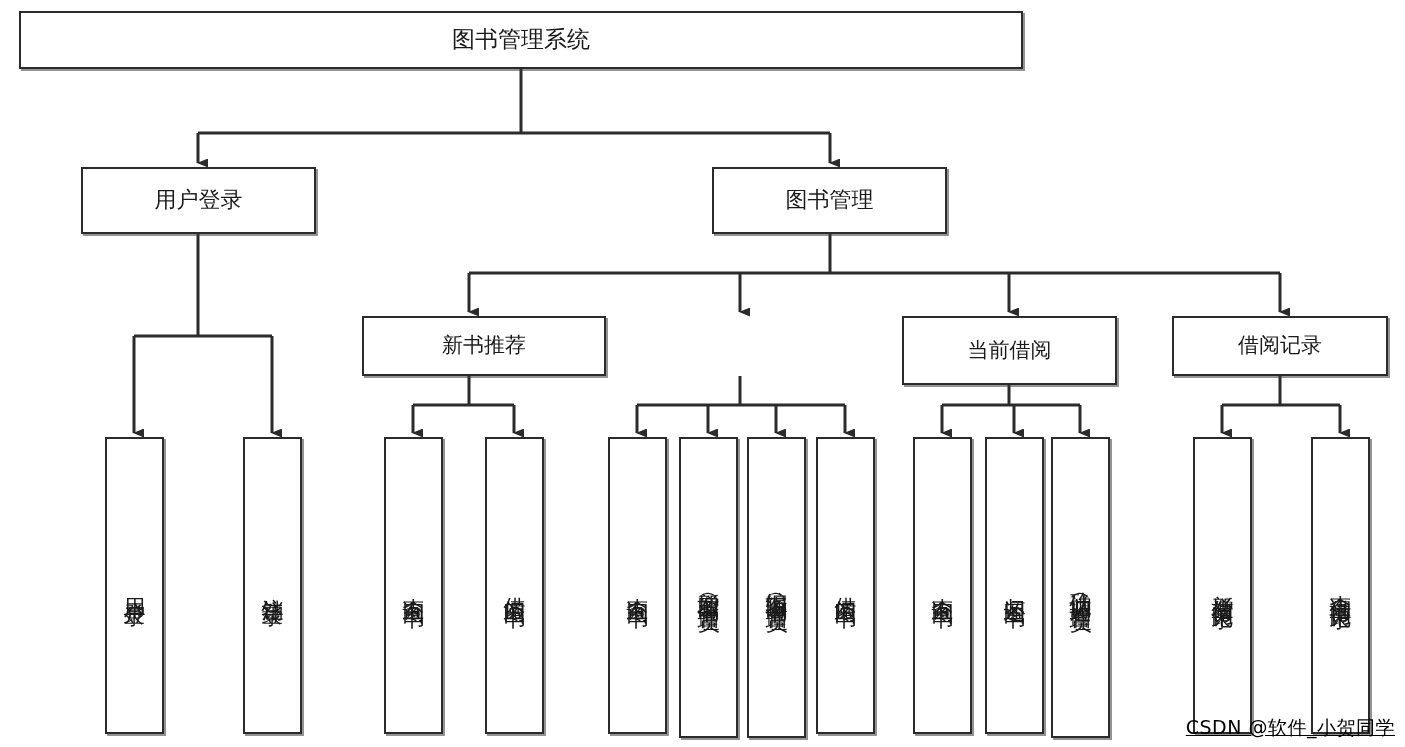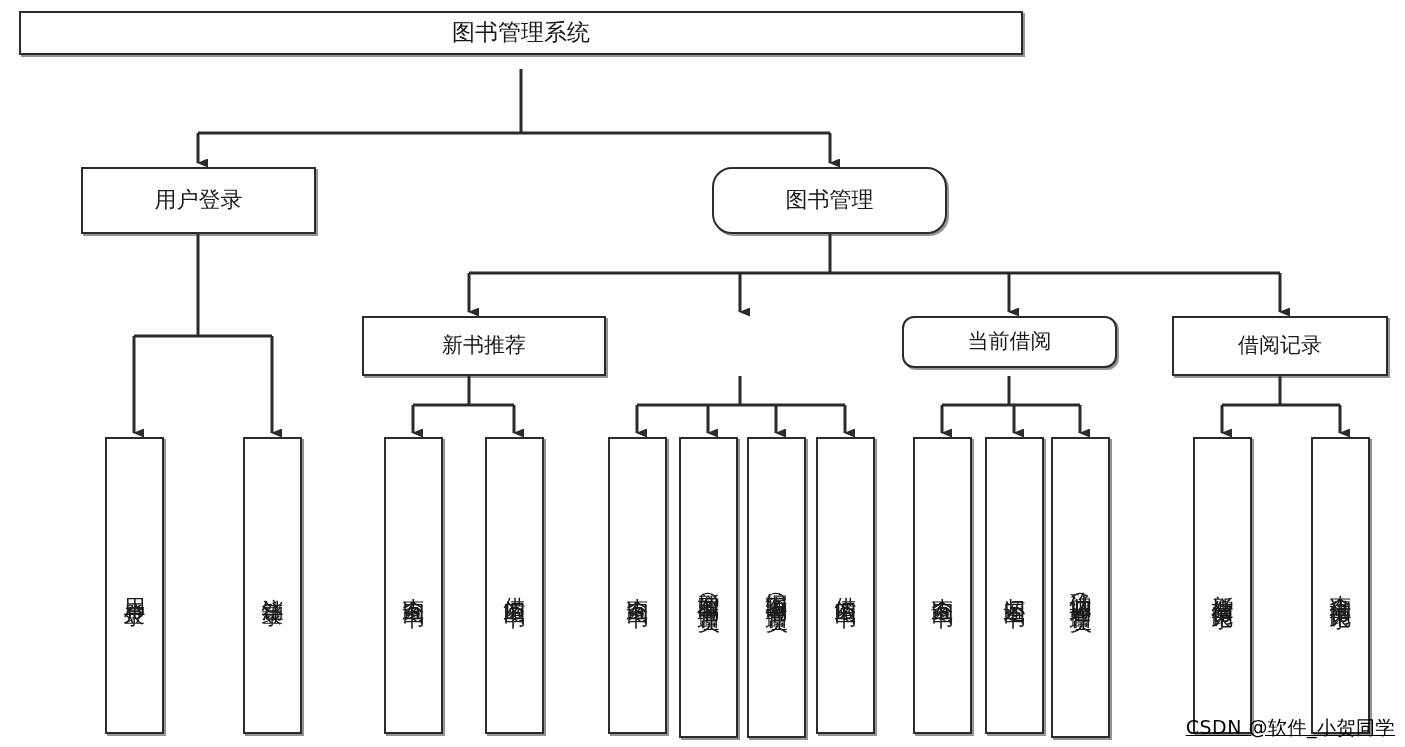--- a/index.html
+++ b/index.html
@@ -119,35 +119,35 @@
       <path d="M1014,405 L1014,433" marker-end="url(#arrowhead)"></path>
       <path d="M1080,405 L1080,433" marker-end="url(#arrowhead)"></path>
 
       <path d="M1280,376 L1280,405"></path>
       <path d="M1222,405 L1340,405"></path>
       <path d="M1222,405 L1222,433" marker-end="url(#arrowhead)"></path>
       <path d="M1340,405 L1340,433" marker-end="url(#arrowhead)"></path>
     </g>
   </svg>
 
-  <div class="node root" style="left:19px; top:11px; width:1004px; height:44px;justify-content:center;">
+  <div class="node root" style="left:19px; top:11px; width:1004px; height:58px;justify-content:center;">
     <span class="label">图书管理系统</span>
   </div>
 
   <div class="node level2" style="left:81px; top:167px; width:235px; height:67px;">
     <span class="label">用户登录</span>
   </div>
-  <div class="node level2" style="left:712px; top:167px; width:235px; height:67px;border-radius:20px;">
+  <div class="node level2" style="left:712px; top:167px; width:235px; height:67px;">
     <span class="label">图书管理</span>
   </div>
 
   <div class="node level3" style="left:362px; top:316px; width:244px; height:60px;">
     <span class="label">新书推荐</span>
   </div>
-  <div class="node level3" style="left:902px; top:316px; width:215px; height:52px;border-radius:12px;">
+  <div class="node level3" style="left:902px; top:316px; width:215px; height:69px;">
     <span class="label">当前借阅</span>
   </div>
   <div class="node level3" style="left:1172px; top:316px; width:216px; height:60px;">
     <span class="label">借阅记录</span>
   </div>
 
   <div class="node leaf" style="left:105px; top:437px; width:59px; height:297px;">
     <span class="label">用户登录</span>
   </div>
   <div class="node leaf" style="left:243px; top:437px; width:59px; height:297px;">

